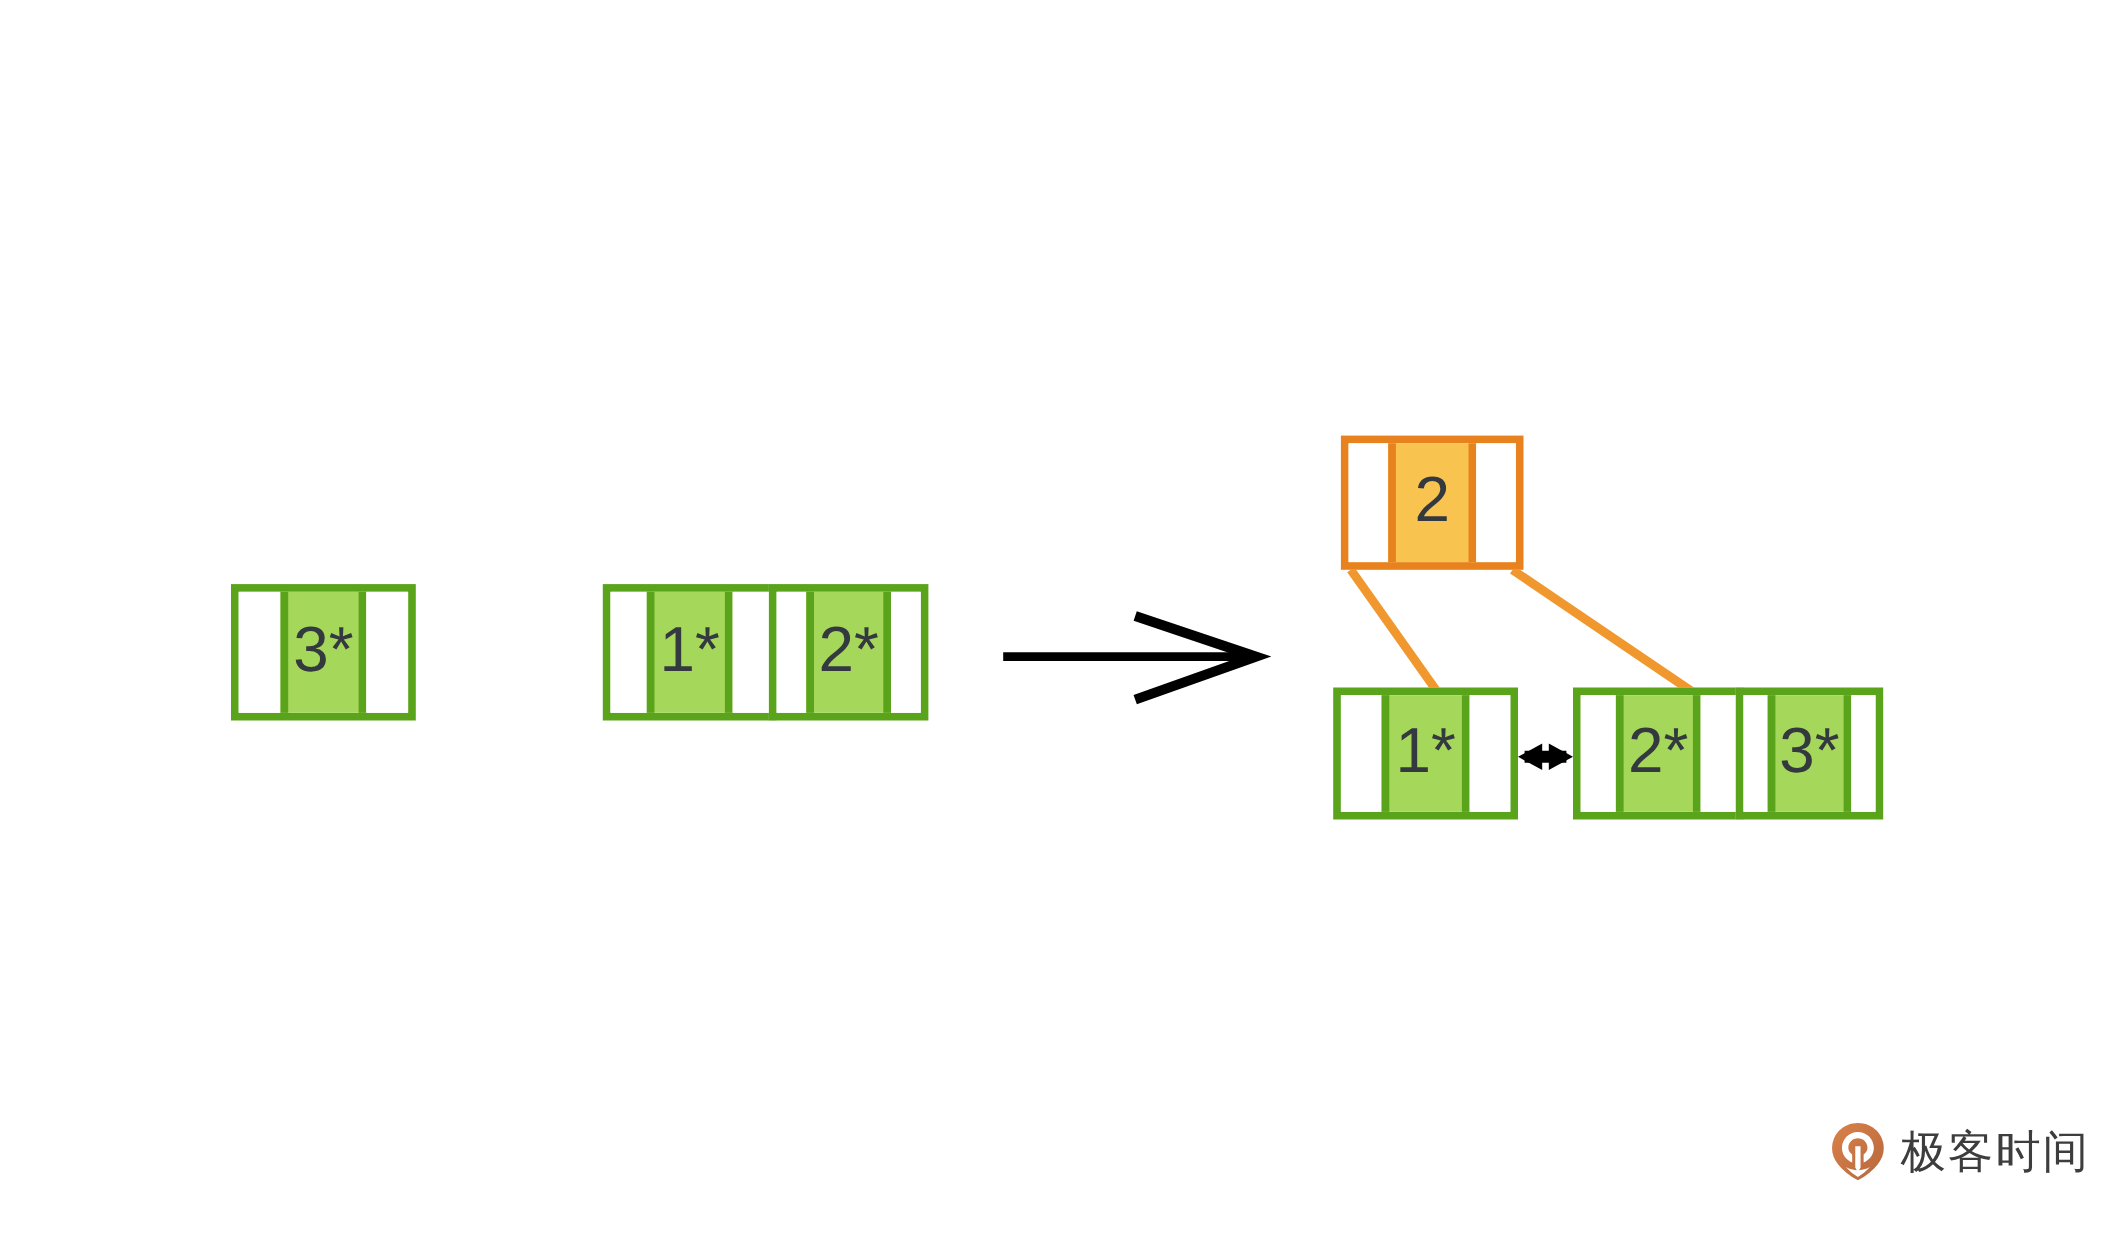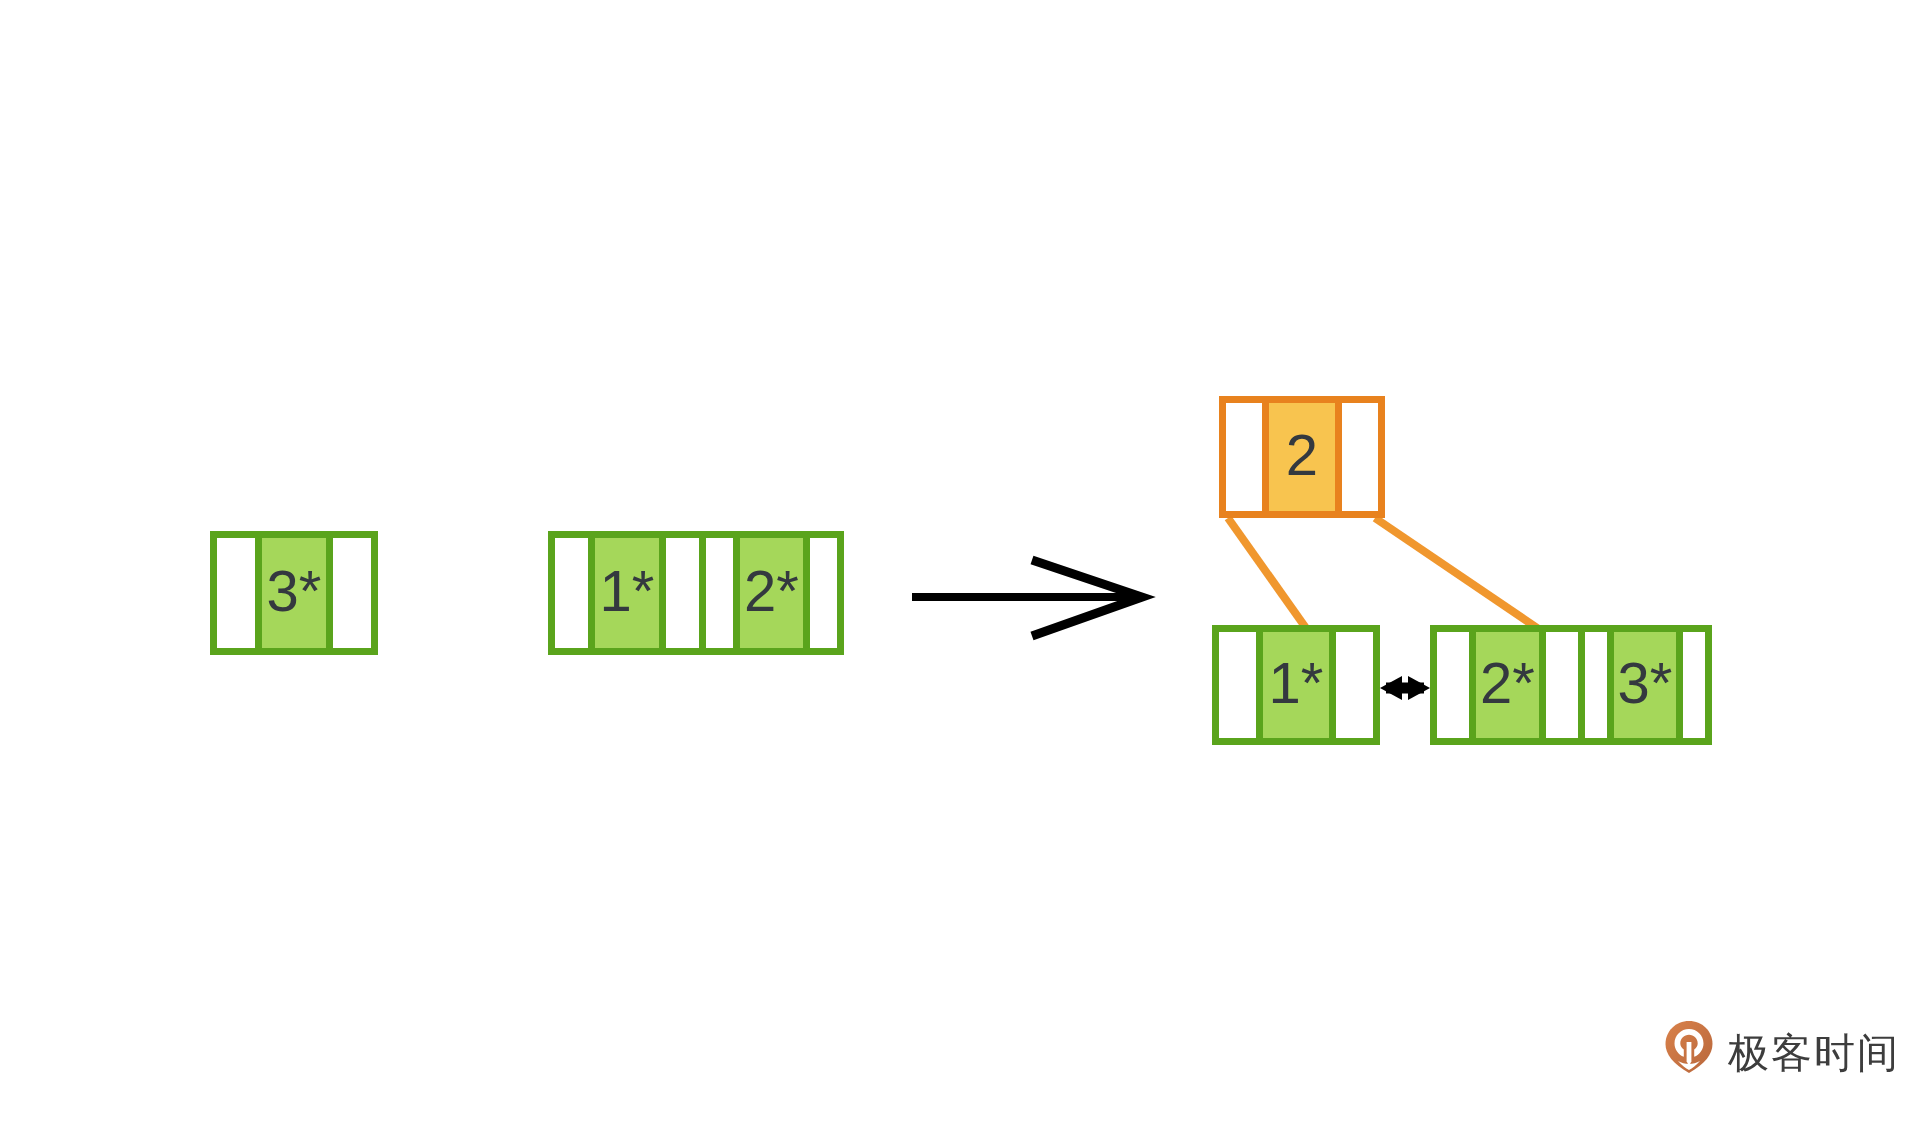--- a/index.html
+++ b/index.html
@@ -82,21 +82,21 @@
     z-index: 5;
     pointer-events: none;
   }
 
   
   #brand {
     position: absolute;
     left: 1664px;
     top: 1020px;
     display: flex;
-    align-items: flex-end;
+    align-items: center;
     gap: 14px;
     z-index: 6;
   }
   #brand .logo-mark {
     width: 50px;
     height: 54px;
     position: relative;
   }
   #brand .brand-text {
     font-size: 41px;

